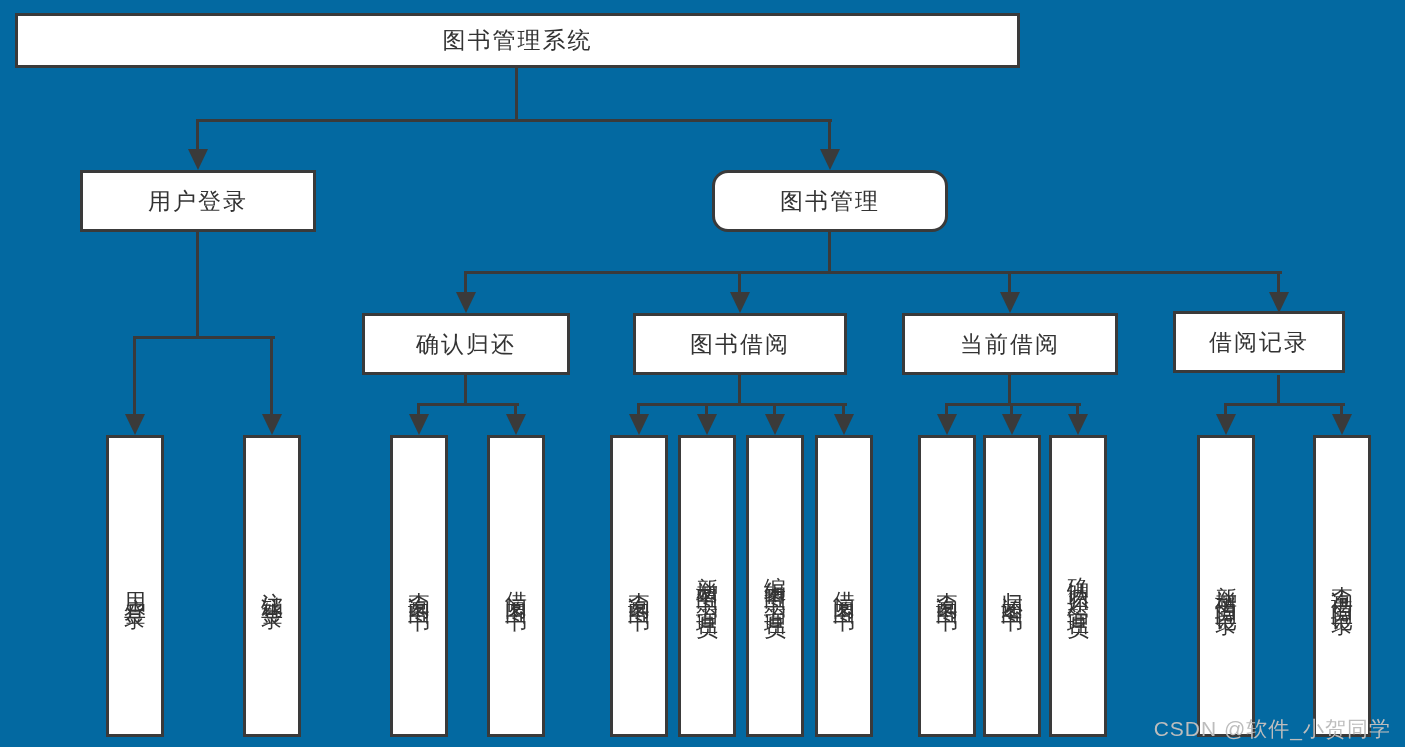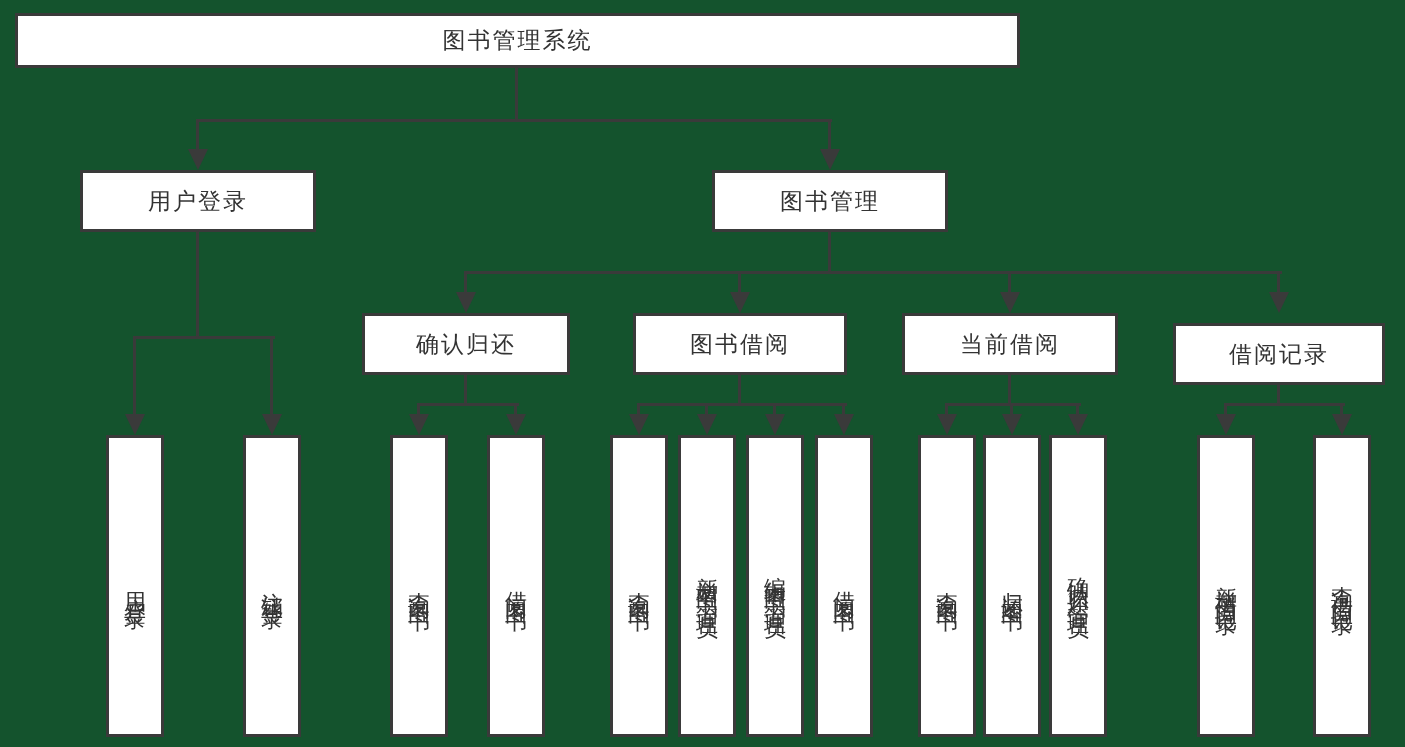--- a/index.html
+++ b/index.html
@@ -1,20 +1,20 @@
 <!DOCTYPE html>
 <html><head>
 <meta charset="utf-8">
 <style>
   html, body { margin: 0; padding: 0; background: #ffffff; }
   .canvas {
     position: relative;
     width: 1405px;
     height: 747px;
-    background: #14532d;
+    background: #0369a1;
     font-family: "Liberation Sans", "DejaVu Sans", sans-serif;
     overflow: hidden;
     text-decoration: underline;
   }
   .node {
     position: absolute;
     box-sizing: border-box;
     border: 3px solid #3a3a3a;
     background: #ffffff;
     display: flex;
@@ -54,45 +54,46 @@
   }
 </style>
 </head>
 <body>
 
 <div class="canvas">
 
   <div class="node root" style="left:15px; top:13px; width:1005px; height:55px;">图书管理系统</div>
 
   <div class="node hnode" style="left:80px; top:170px; width:236px; height:62px;">用户登录</div>
-  <div class="node hnode" style="left:712px; top:170px; width:236px; height:62px;">图书管理</div>
+  <div class="node hnode" style="left:712px; top:170px; width:236px; height:62px;border-radius:16px;">图书管理</div>
 
   <div class="node hnode" style="left:362px; top:313px; width:208px; height:62px;">确认归还</div>
   <div class="node hnode" style="left:902px; top:313px; width:216px; height:62px;">当前借阅</div>
   <div class="node hnode" style="left:633px; top:313px; width:214px; height:62px;">图书借阅</div>
-  <div class="node hnode" style="left:1173px; top:323px; width:212px; height:62px;">借阅记录</div>
+  <div class="node hnode" style="left:1173px; top:311px; width:172px; height:62px;">借阅记录</div>
 
   <div class="node leaf" style="left:106px; top:435px; width:58px; height:302px;">用户登录</div>
   <div class="node leaf" style="left:243px; top:435px; width:58px; height:302px;">注销登录</div>
 
   <div class="node leaf" style="left:390px; top:435px; width:58px; height:302px;">查询图书</div>
   <div class="node leaf" style="left:487px; top:435px; width:58px; height:302px;">借阅图书</div>
 
   <div class="node leaf" style="left:610px; top:435px; width:58px; height:302px;">查询图书</div>
   <div class="node leaf" style="left:678px; top:435px; width:58px; height:302px;">新增图书（管理员）</div>
   <div class="node leaf" style="left:746px; top:435px; width:58px; height:302px;">编辑图书（管理员）</div>
   <div class="node leaf" style="left:815px; top:435px; width:58px; height:302px;">借阅图书</div>
 
   <div class="node leaf" style="left:918px; top:435px; width:58px; height:302px;">查询图书</div>
   <div class="node leaf" style="left:983px; top:435px; width:58px; height:302px;">归还图书</div>
   <div class="node leaf" style="left:1049px; top:435px; width:58px; height:302px;">确认归还（管理员）</div>
 
   <div class="node leaf" style="left:1197px; top:435px; width:58px; height:302px;">新增借阅记录</div>
   <div class="node leaf" style="left:1313px; top:435px; width:58px; height:302px;">查询借阅记录</div>
 
+  <div class="watermark">CSDN @软件_小贺同学</div>
 
 <div class="connector-line" style="left: 515px; top: 68px; width: 3px; height: 53px; background: rgb(58, 58, 58);"></div>
     <div class="connector-line" style="left: 196px; top: 119px; width: 636px; height: 3px; background: rgb(58, 58, 58);"></div>
     <div class="connector-line" style="left: 196px; top: 119px; width: 3px; height: 33px; background: rgb(58, 58, 58);"></div>
     <div class="connector-line" style="left: 828px; top: 119px; width: 3px; height: 33px; background: rgb(58, 58, 58);"></div>
     <div class="connector-line" style="left: 196px; top: 232px; width: 3px; height: 107px; background: rgb(58, 58, 58);"></div>
     <div class="connector-line" style="left: 133px; top: 336px; width: 142px; height: 3px; background: rgb(58, 58, 58);"></div>
     <div class="connector-line" style="left: 133px; top: 336px; width: 3px; height: 81px; background: rgb(58, 58, 58);"></div>
     <div class="connector-line" style="left: 270px; top: 336px; width: 3px; height: 81px; background: rgb(58, 58, 58);"></div>
     <div class="connector-line" style="left: 828px; top: 232px; width: 3px; height: 42px; background: rgb(58, 58, 58);"></div>

